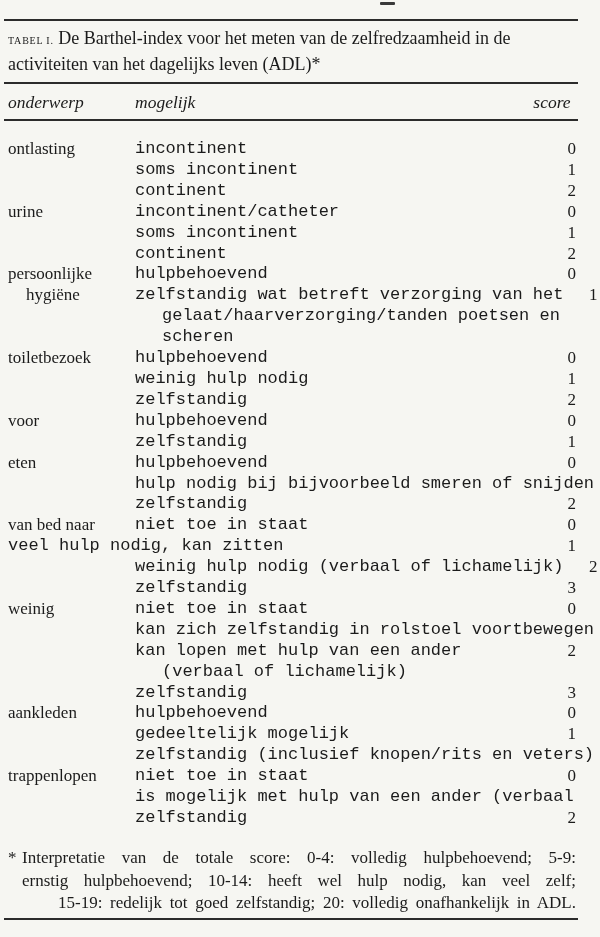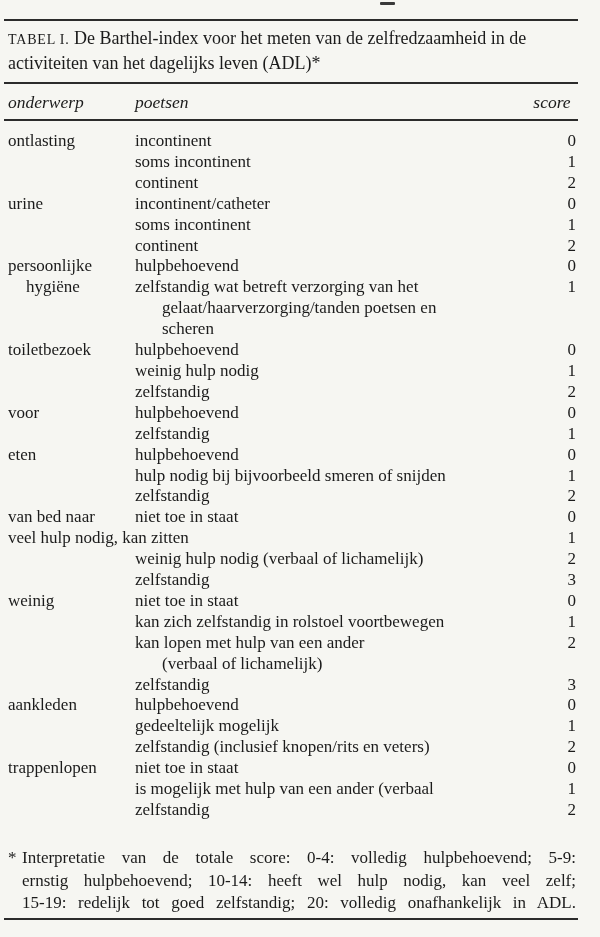--- a/index.html
+++ b/index.html
@@ -33,82 +33,82 @@
   }
   .title {
     position: absolute;
     left: 8px; top: 27px;
     width: 572px;
     font-size: 18px;
     line-height: 23.5px;
   }
   .t-line { white-space: nowrap; }
   .t-label {
-    font-size: 14px;
+    font-size: 10px;
     letter-spacing: 0.8px;
     text-align: right;
   }
   .colheads {
     position: absolute;
     left: 8px; top: 92px;
     width: 568px;
     display: flex;
     font-style: italic;
     font-size: 17.5px;
   }
   .ch-onderwerp { width: 127px; flex: none; }
   .ch-kenmerk   { flex: 1; }
   .ch-score     { width: 48px; flex: none; text-align: center; }
   .tbody {
     position: absolute;
-    left: 8px; top: 131px;
+    left: 8px; top: 139px;
     width: 568px;
     font-size: 17px;
     line-height: 20.9px;
   }
   .line { display: flex; }
   .cell-subject { width: 127px; flex: none; white-space: nowrap; }
   .cell-subject.indent-subj { padding-left: 18px; }
-  .cell-kenmerk { flex: 1; white-space: nowrap; overflow: visible; }
+  .cell-kenmerk { flex: 1; white-space: nowrap; overflow: visible; font-family: Liberation Mono, monospace; }
   .cell-kenmerk.indent-wrap { padding-left: 27px; }
   .cell-score   { width: 34px; flex: none; text-align: right; }
   .footnote {
     position: absolute;
     left: 8px; top: 847px;
     width: 568px;
     padding-left: 14px;
     font-size: 17px;
     line-height: 22.5px;
   }
   .footnote-marker {
     position: absolute;
     left: 0; top: 0;
   }
   .fl { text-align: justify; text-align-last: justify; }
-  .fl.fl-last { text-align-last: justify; }
+  .fl.fl-last { text-align-last: justify; margin-left: 36px; }
 </style>
 </head>
 <body>
 
 <div class="page" style="--bg: #f6f6f2; --ink: #1b1b1b; --rule: #2b2b2b;">
 
   <div class="artifact"></div>
 
   <div class="rule" id="rule-top"></div>
 
   <div class="title">
     <div class="t-line"><span class="t-label">TABEL I.</span> <span>De Barthel-index voor het meten van de zelfredzaamheid in de</span></div>
     <div class="t-line">activiteiten van het dagelijks leven (ADL)*</div>
   </div>
 
   <div class="rule" id="rule-title"></div>
 
   <div class="colheads">
     <div class="ch-onderwerp">onderwerp</div>
-    <div class="ch-kenmerk">poetsen</div>
+    <div class="ch-kenmerk">mogelijk</div>
     <div class="ch-score">score</div>
   </div>
 
   <div class="rule" id="rule-head"></div>
 
   <div class="tbody">
       <div class="line">
         <div class="cell-subject">ontlasting</div>
         <div class="cell-kenmerk">incontinent</div>
         <div class="cell-score">0</div>

